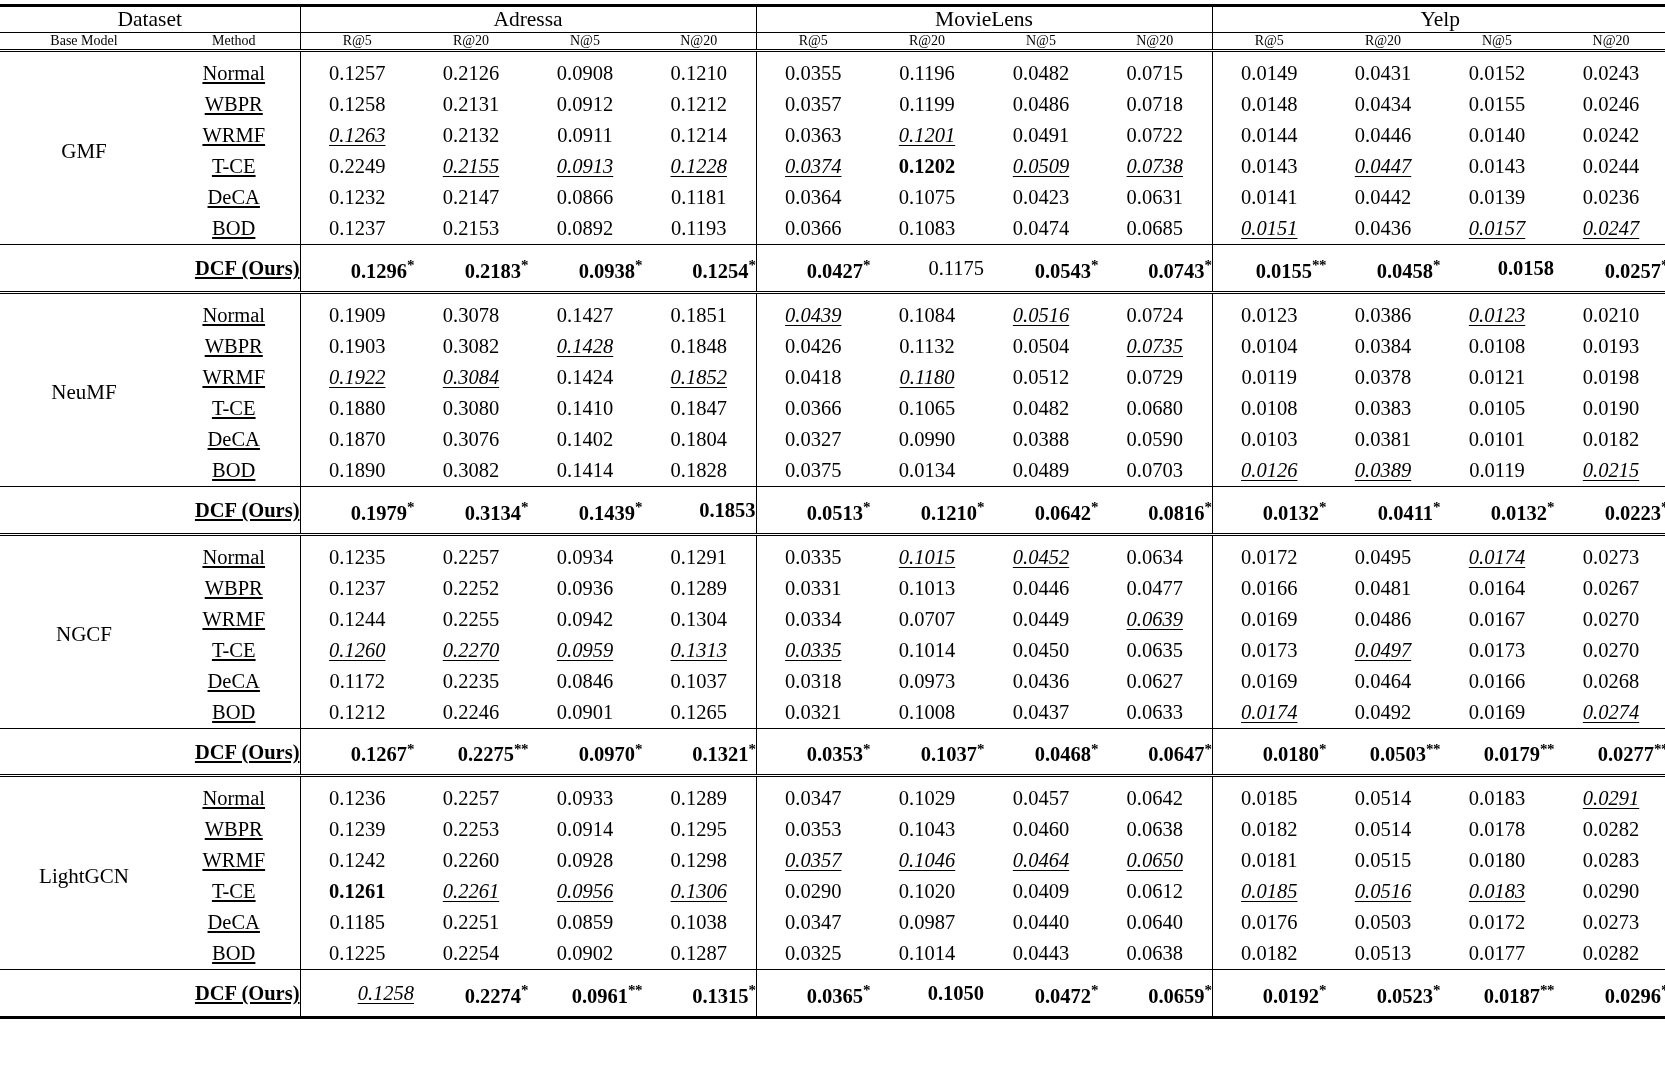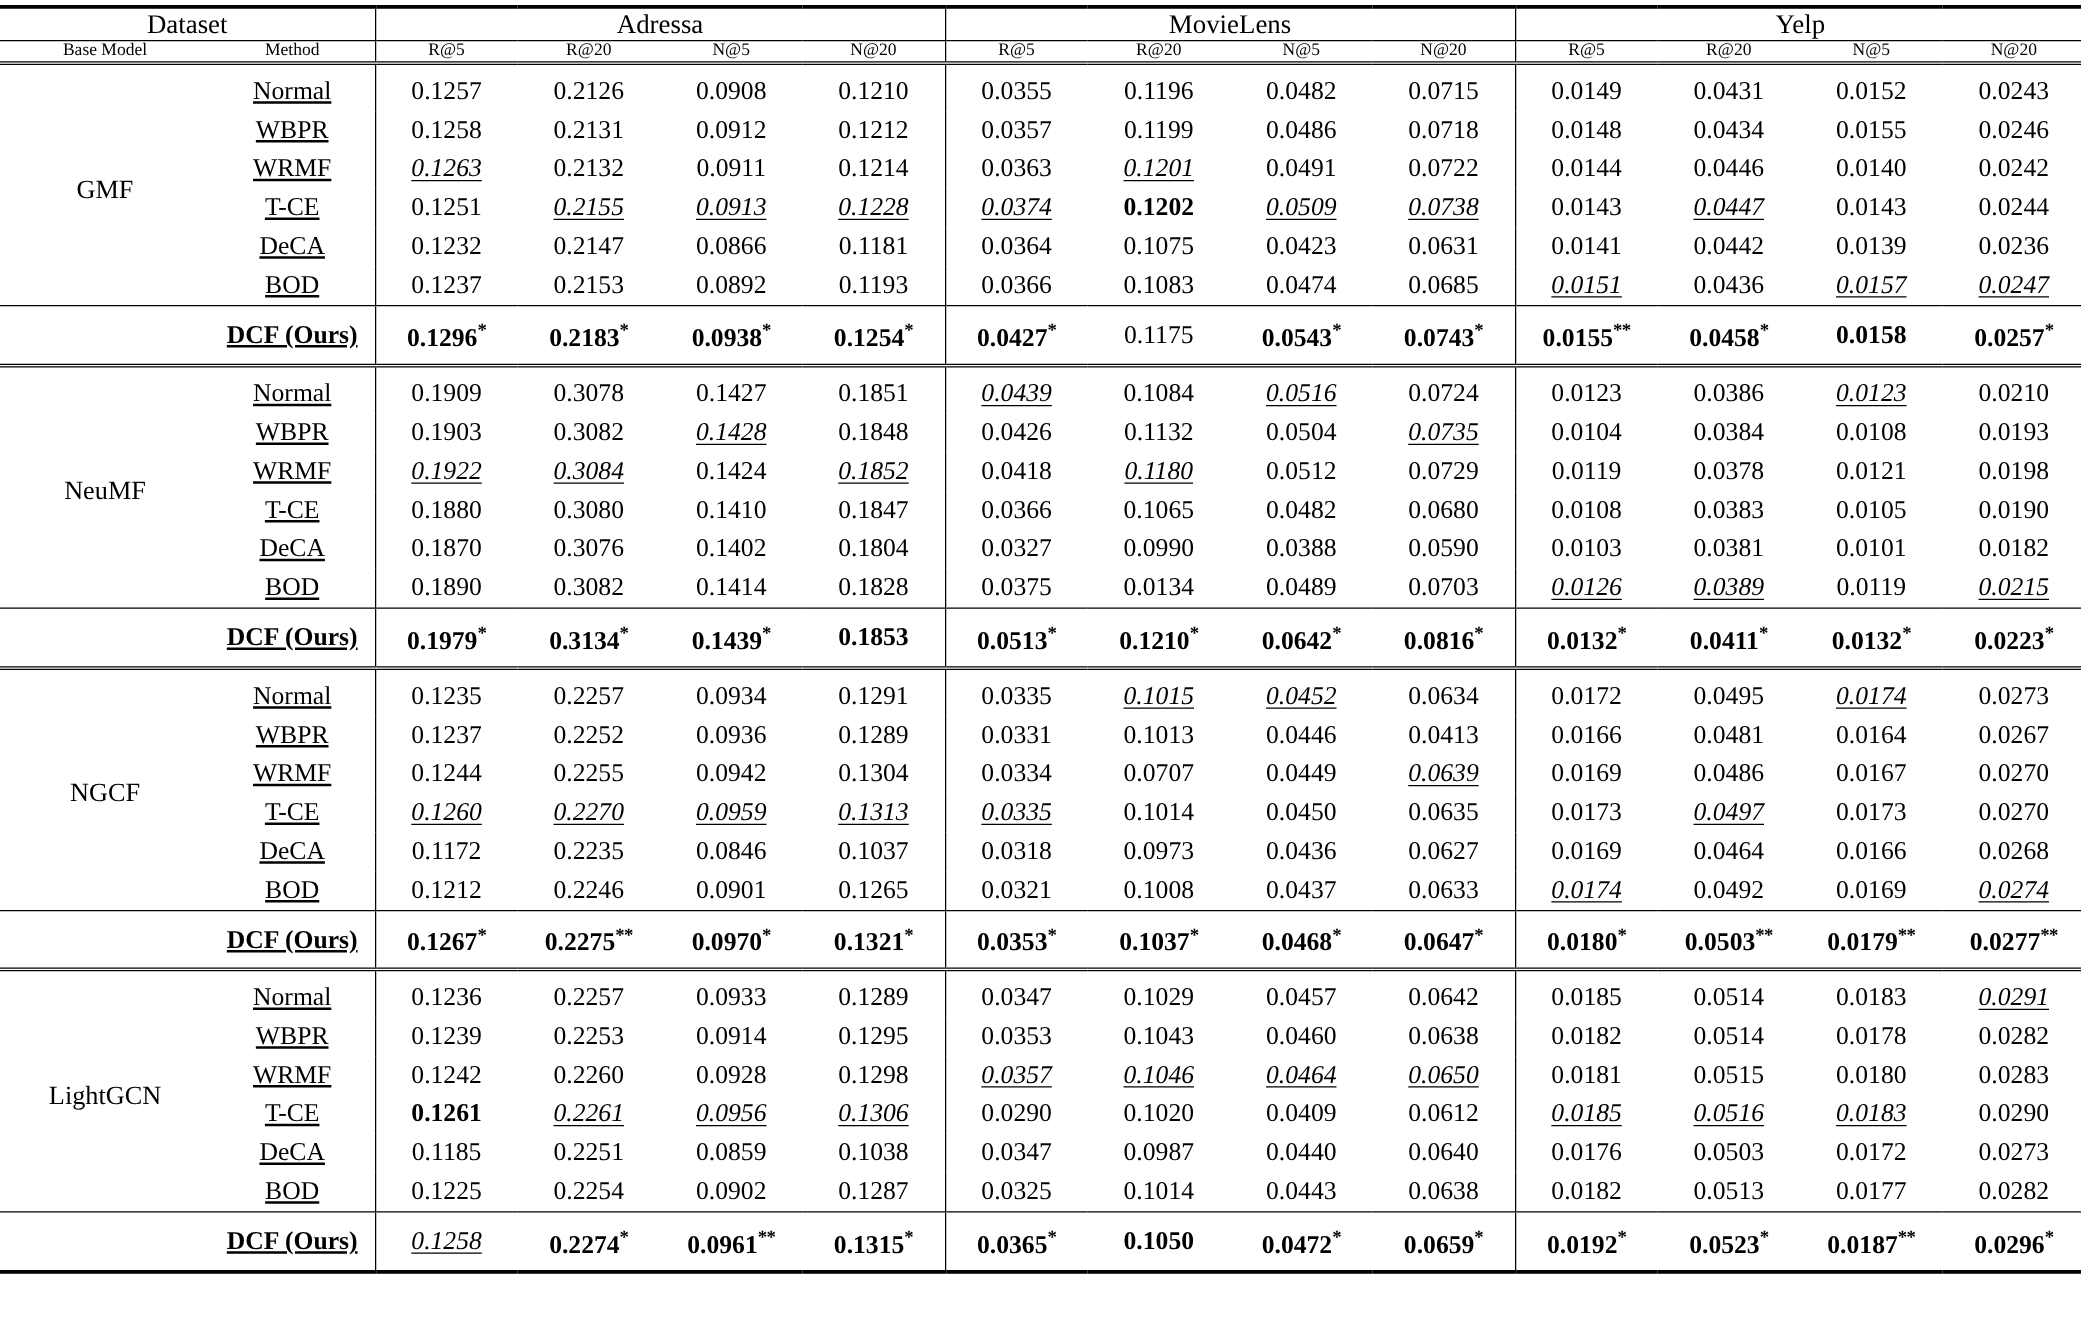--- a/index.html
+++ b/index.html
@@ -62,21 +62,21 @@
     text-align: center;
   }
   td.method {
     font-size: 20.5px;
     text-align: center;
     text-decoration: underline;
   }
   td.val { font-size: 20.5px; }
 
   tr.datarow > td { height: 31px; line-height: 31px; }
-  tr.oursrow > td { height: 40px; line-height: 40px; }
+  tr.oursrow > td { height: 40px; line-height: 40px; text-align: right; }
   tr.firstdata > td { padding-top: 6px; }
 
   td.method.ours {
     font-weight: bold;
     font-size: 20.5px;
   }
   .bold { font-weight: bold; margin-top: 36px; }
   .uline {
     text-decoration: underline;
     text-underline-offset: 3px;
@@ -177,21 +177,21 @@
           <td class="val"><span class="uline">0.1201</span></td>
           <td class="val"><span>0.0491</span></td>
           <td class="val"><span>0.0722</span></td>
           <td class="val vsep"><span>0.0144</span></td>
           <td class="val"><span>0.0446</span></td>
           <td class="val"><span>0.0140</span></td>
           <td class="val"><span>0.0242</span></td>
         </tr>
         <tr class="datarow">
           <td class="method">T-CE</td>
-          <td class="val vsep"><span>0.1251</span></td>
+          <td class="val vsep"><span>0.2249</span></td>
           <td class="val"><span class="uline">0.2155</span></td>
           <td class="val"><span class="uline">0.0913</span></td>
           <td class="val"><span class="uline">0.1228</span></td>
           <td class="val vsep"><span class="uline">0.0374</span></td>
           <td class="val"><span class="bold">0.1202</span></td>
           <td class="val"><span class="uline">0.0509</span></td>
           <td class="val"><span class="uline">0.0738</span></td>
           <td class="val vsep"><span>0.0143</span></td>
           <td class="val"><span class="uline">0.0447</span></td>
           <td class="val"><span>0.0143</span></td>
@@ -368,21 +368,21 @@
         </tr>
         <tr class="datarow">
           <td class="method">WBPR</td>
           <td class="val vsep"><span>0.1237</span></td>
           <td class="val"><span>0.2252</span></td>
           <td class="val"><span>0.0936</span></td>
           <td class="val"><span>0.1289</span></td>
           <td class="val vsep"><span>0.0331</span></td>
           <td class="val"><span>0.1013</span></td>
           <td class="val"><span>0.0446</span></td>
-          <td class="val"><span>0.0413</span></td>
+          <td class="val"><span>0.0477</span></td>
           <td class="val vsep"><span>0.0166</span></td>
           <td class="val"><span>0.0481</span></td>
           <td class="val"><span>0.0164</span></td>
           <td class="val"><span>0.0267</span></td>
         </tr>
         <tr class="datarow">
           <td class="method">WRMF</td>
           <td class="val vsep"><span>0.1244</span></td>
           <td class="val"><span>0.2255</span></td>
           <td class="val"><span>0.0942</span></td>

